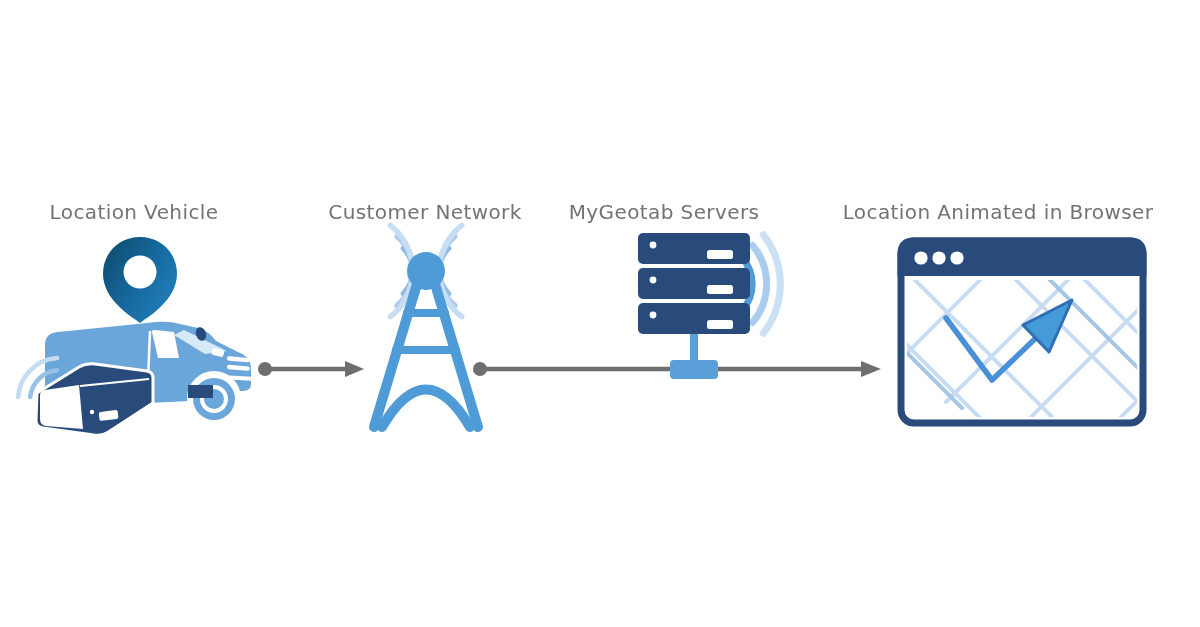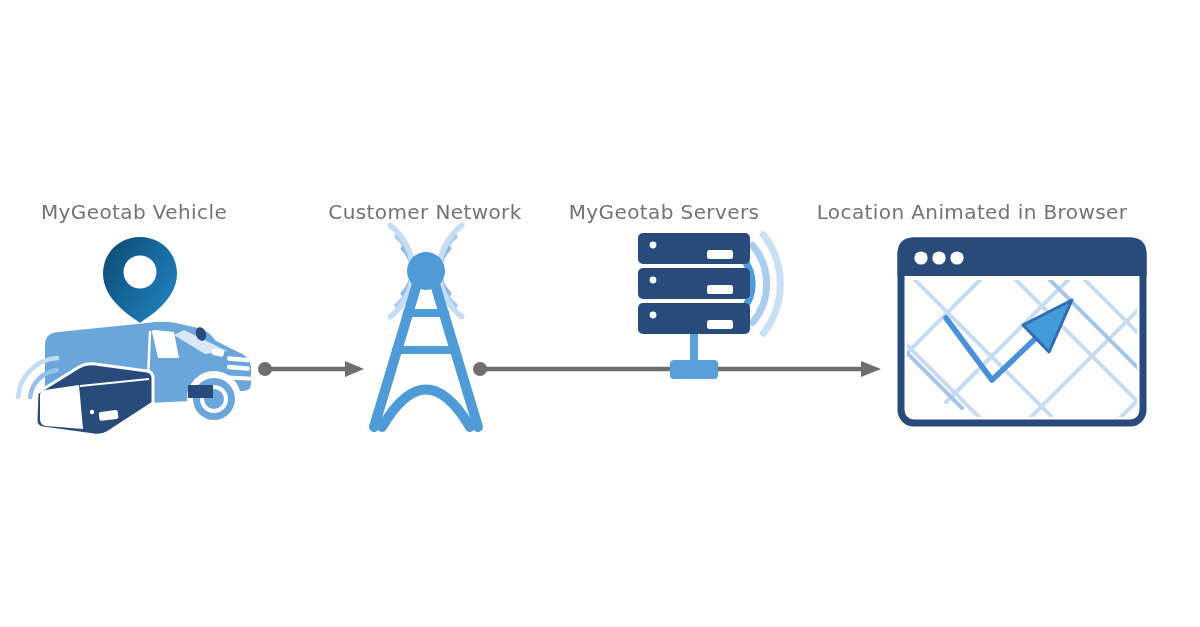--- a/index.html
+++ b/index.html
@@ -1,21 +1,21 @@
 <!DOCTYPE html>
 <html><head>
 <meta charset="utf-8">
 <style>
   html,body{margin:0;padding:0;background:#ffffff;}
   .stage{position:relative;width:1200px;height:627px;background:#ffffff;overflow:hidden;
          font-family:"DejaVu Sans","Liberation Sans",sans-serif;}
   .canvas{position:absolute;left:0;top:0;}
   .step-label{position:absolute;top:200px;transform:translateX(-50%);
               font-size:20px;letter-spacing:.4px;color:#727376;white-space:nowrap;}
-  .lbl-1{left:134px;} .lbl-2{left:425px;} .lbl-3{left:664px;} .lbl-4{left:972px;}
+  .lbl-1{left:134px;} .lbl-2{left:425px;} .lbl-3{left:664px;} .lbl-4{left:998px;}
 </style>
 </head>
 <body>
 
 <div class="stage">
 
   <svg class="canvas" width="1200" height="627" viewBox="0 0 1200 627">
     <defs>
       <linearGradient id="pinGrad" x1="0" y1="0.05" x2="1" y2="0.75">
         <stop offset="0" stop-color="#0d4a6c"></stop>
@@ -179,17 +179,17 @@
 
       <path d="M897.5 276 L897.5 254 Q897.5 237.5 914 237.5 L1130 237.5 Q1146.5 237.5 1146.5 254 L1146.5 276 Z" fill="#294b7c"></path>
       <g fill="#ffffff">
         <circle cx="921" cy="258" r="6.6"></circle>
         <circle cx="939" cy="258" r="6.6"></circle>
         <circle cx="957" cy="258" r="6.6"></circle>
       </g>
     </g>
   </svg>
 
-  <div class="step-label lbl-1">MyGeotab Vehicle</div>
+  <div class="step-label lbl-1">Location Vehicle</div>
   <div class="step-label lbl-2">Customer Network</div>
   <div class="step-label lbl-3">MyGeotab Servers</div>
   <div class="step-label lbl-4">Location Animated in Browser</div>
 </div>
 
 </body></html>

